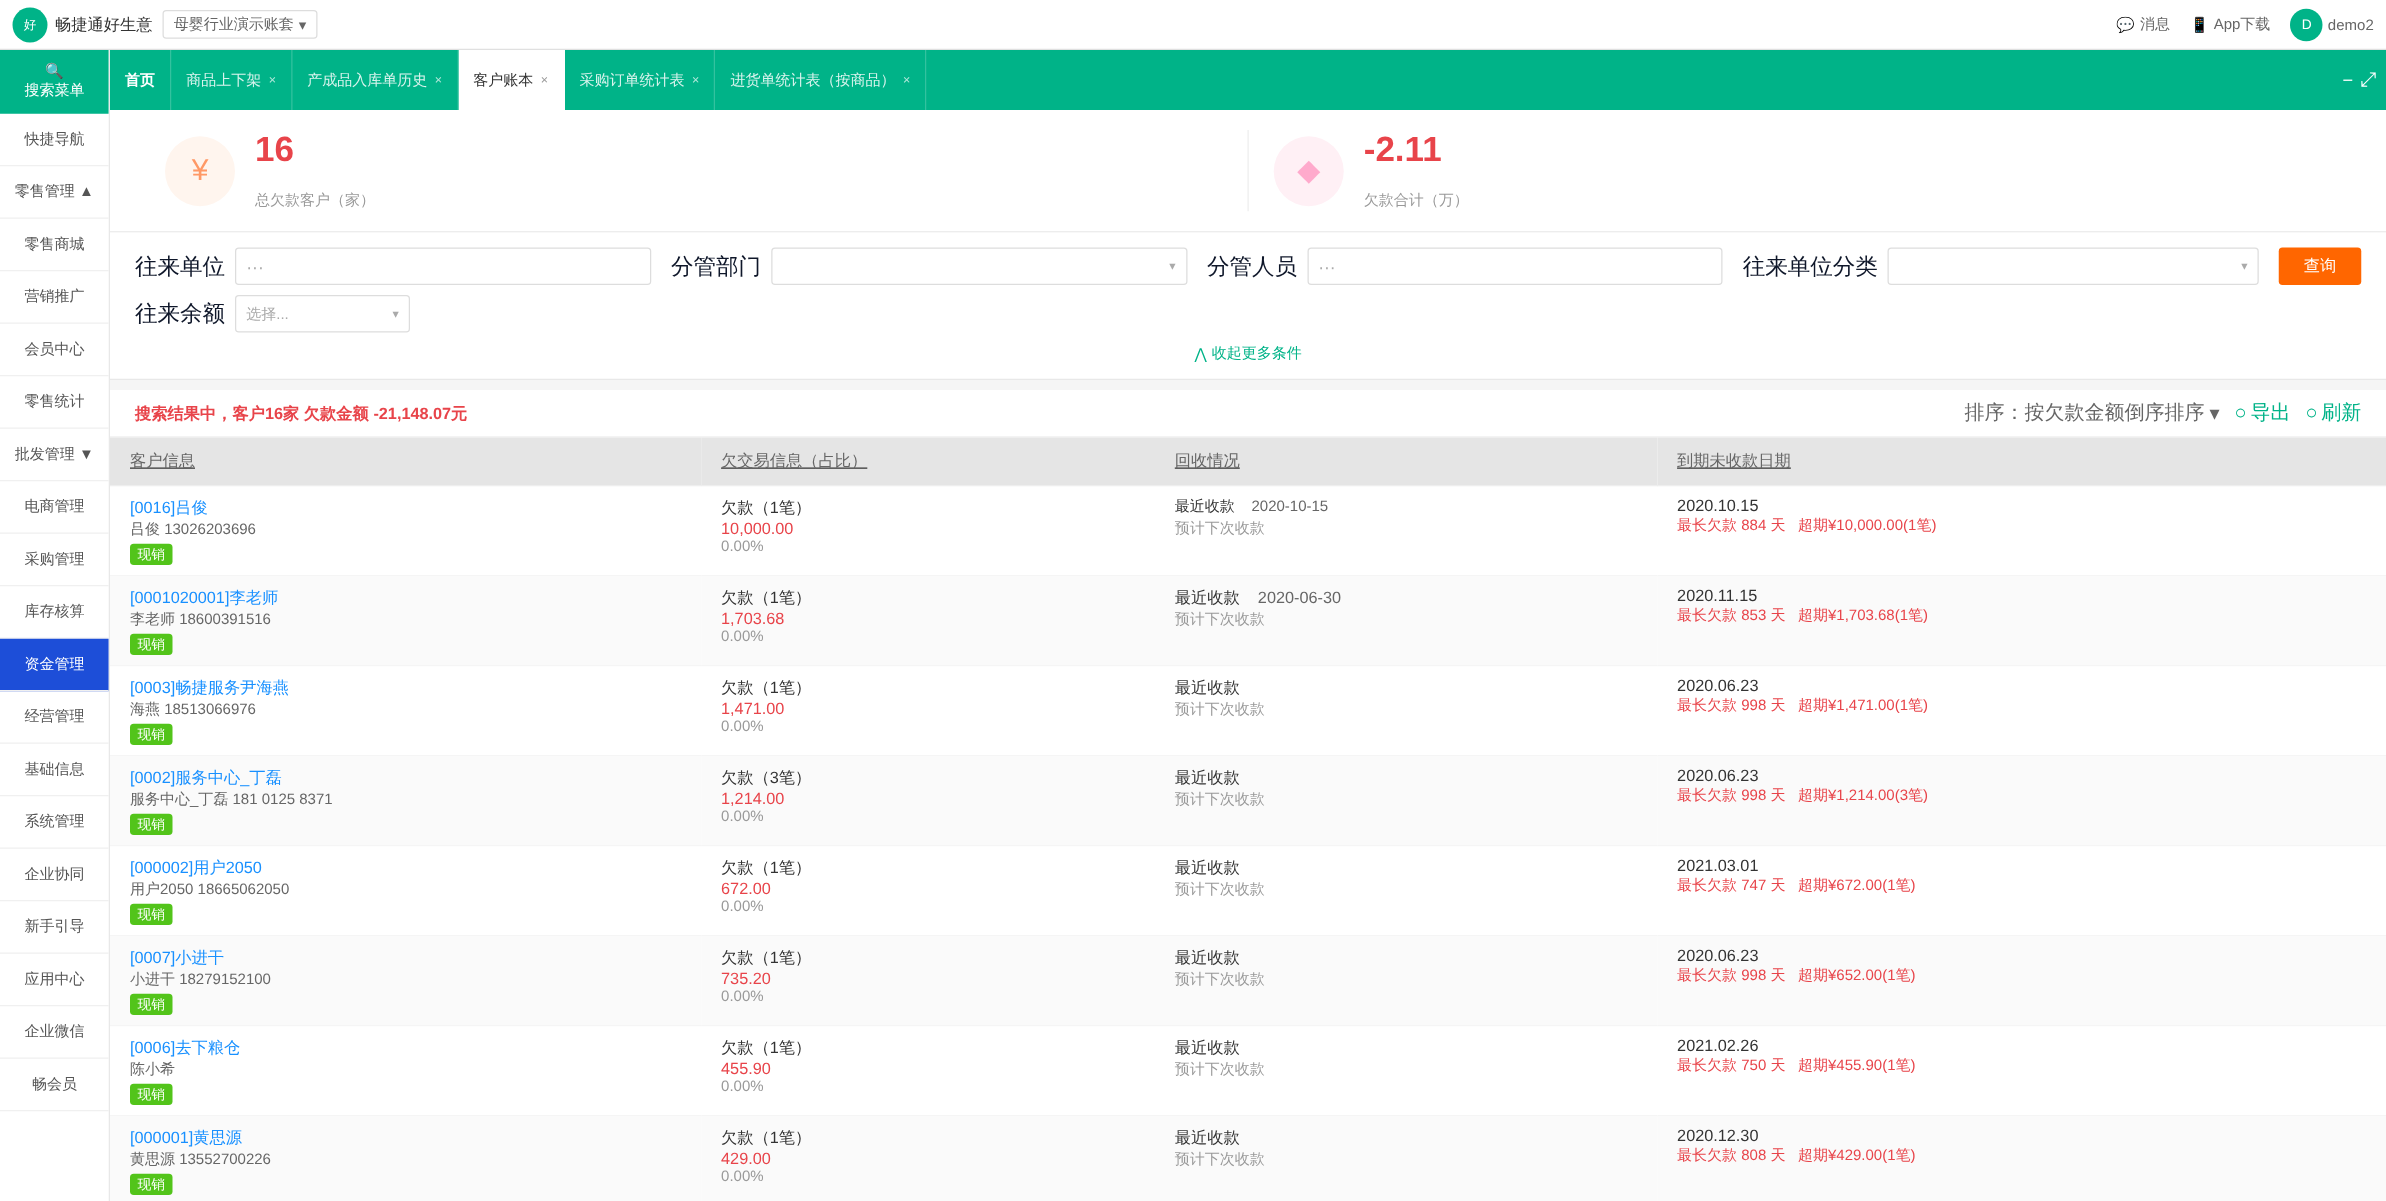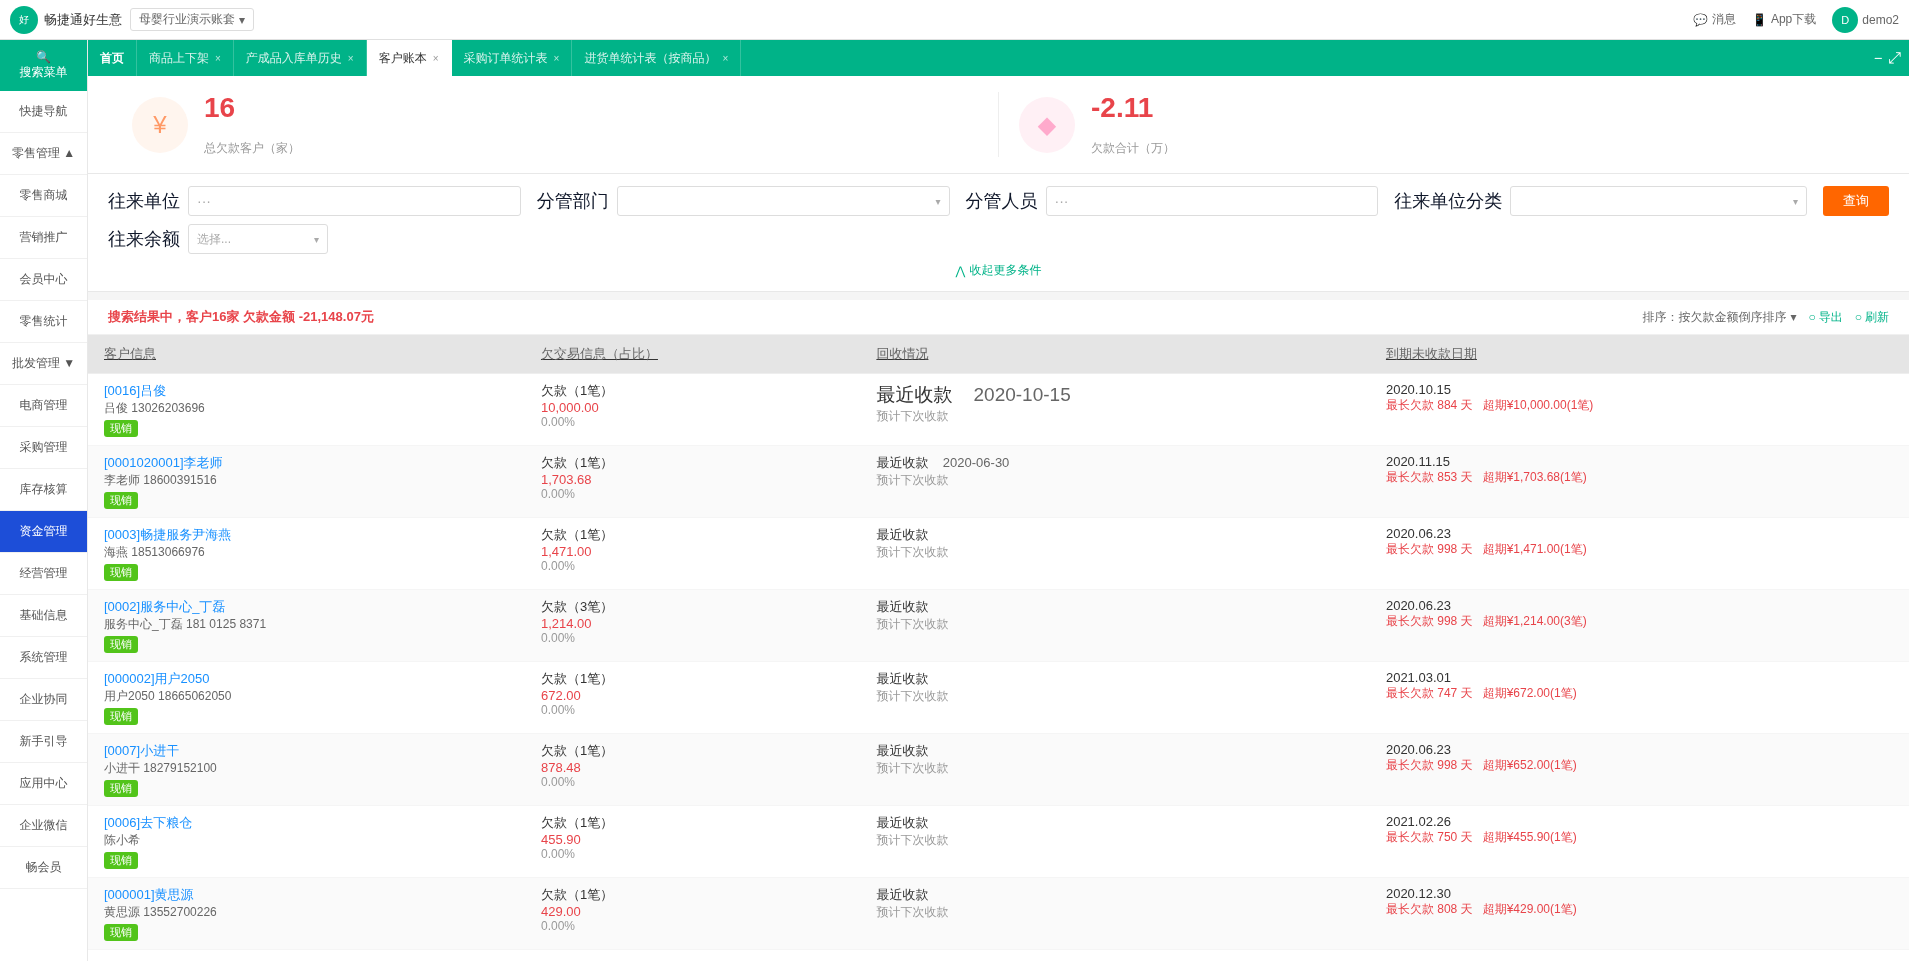--- a/index.html
+++ b/index.html
@@ -18,21 +18,21 @@
 
     
     .layout { display: flex; height: calc(100vh - 40px); }
     .sidebar { width: 88px; background: #fff; border-right: 1px solid #e8e8e8; display: flex; flex-direction: column; overflow-y: auto; }
     .sidebar-search { background: #00b388; color: #fff; text-align: center; padding: 10px 0; font-size: 12px; cursor: pointer; }
     .sidebar-item { text-align: center; padding: 12px 4px; font-size: 12px; color: #555; cursor: pointer; border-bottom: 1px solid #f0f0f0; }
     .sidebar-item.active { background: #1d4ed8; color: #fff; }
     .sidebar-nav-label { font-size: 12px; }
 
     
-    .tab-bar { display: flex; background: #00b388; align-items: center; height: 36px; overflow: hidden; }
+    .tab-bar { display: flex; background: #00b388; align-items: center; height: 48px; overflow: hidden; }
     .tab-item { display: flex; align-items: center; gap: 4px; padding: 0 12px; height: 100%; font-size: 12px; color: rgba(255,255,255,0.85); cursor: pointer; white-space: nowrap; border-right: 1px solid rgba(255,255,255,0.2); }
     .tab-item.active { background: #fff; color: #333; }
     .tab-item.home { background: transparent; color: #fff; font-weight: bold; }
     .tab-close { font-size: 10px; color: rgba(255,255,255,0.7); margin-left: 2px; }
     .tab-item.active .tab-close { color: #999; }
     .tab-bar-actions { margin-left: auto; display: flex; align-items: center; gap: 2px; padding: 0 8px; }
     .tab-bar-action { color: #fff; font-size: 16px; cursor: pointer; }
 
     
     .main { flex: 1; display: flex; flex-direction: column; overflow: hidden; background: #f5f5f5; }
@@ -63,21 +63,21 @@
     .filter-dots { color: #aaa; font-size: 14px; }
     .filter-arrow { color: #aaa; font-size: 10px; }
     .search-btn { background: #ff6600; color: #fff; border: none; padding: 6px 20px; border-radius: 3px; font-size: 13px; cursor: pointer; }
     .collapse-btn { display: flex; align-items: center; gap: 4px; color: #00b388; font-size: 12px; cursor: pointer; justify-content: center; margin-top: 4px; }
 
     
     .table-area { flex: 1; overflow-y: auto; background: #fff; margin: 8px 0 0 0; }
     .table-toolbar { display: flex; align-items: center; justify-content: space-between; padding: 8px 20px; border-bottom: 1px solid #f0f0f0; }
     .result-info { font-size: 13px; color: #555; }
     .result-info span { color: #e8444a; font-weight: bold; }
-    .toolbar-right { display: flex; align-items: flex-start; gap: 12px; font-size: 12px; color: #666; }
+    .toolbar-right { display: flex; align-items: flex-start; gap: 12px; font-size: 16px; color: #666; }
     .sort-select { display: flex; align-items: center; gap: 4px; cursor: pointer; }
     .export-btn { display: flex; align-items: center; gap: 3px; color: #00b388; cursor: pointer; }
     .refresh-btn { display: flex; align-items: center; gap: 3px; color: #00b388; cursor: pointer; }
 
     
     .data-table { width: 100%; border-collapse: collapse; }
     .data-table thead tr { background: #e5e5e5; text-decoration: underline; }
     .data-table th { padding: 10px 16px; text-align: left; font-size: 13px; color: #666; font-weight: normal; border-bottom: 1px solid #eee; }
     .data-table td { padding: 8px 16px; border-bottom: 1px solid #f5f5f5; vertical-align: top; }
     .customer-name { color: #1890ff; font-size: 13px; cursor: pointer; }
@@ -324,21 +324,21 @@
       </div>
       <div class="customer-phone">吕俊  13026203696</div>
       <div><span class="tag">现销</span></div>
     </td>
     <td>
       <div style="color:#333;font-size:13px;">欠款（1笔）</div>
       <div class="amount-red">10,000.00</div>
       <div class="amount-gray">0.00%</div>
     </td>
     <td>
-      <div style="color:#333;font-size:19px;">最近收款 &nbsp;&nbsp; <span style="color:#666;">2020-10-15</span></div>
+      <div style="color:#333;font-size:12px;">最近收款 &nbsp;&nbsp; <span style="color:#666;">2020-10-15</span></div>
       <div style="color:#999;font-size:12px;">预计下次收款</div>
     </td>
     <td>
       <div class="date-text">2020.10.15</div>
       <div class="overdue-red">最长欠款 884 天 &nbsp; <span class="overdue-link">超期¥10,000.00(1笔)</span></div>
     </td>
   </tr>
             <tr style="background: rgb(250, 250, 250);">
     <td>
       <div>
@@ -430,21 +430,21 @@
             <tr style="background: rgb(250, 250, 250);">
     <td>
       <div>
         <span class="customer-name">[0007]小进干</span>
       </div>
       <div class="customer-phone">小进干  18279152100</div>
       <div><span class="tag">现销</span></div>
     </td>
     <td>
       <div style="color:#333;font-size:13px;">欠款（1笔）</div>
-      <div class="amount-red">878.48</div>
+      <div class="amount-red">735.20</div>
       <div class="amount-gray">0.00%</div>
     </td>
     <td>
       <div style="color:#333;font-size:13px;">最近收款 &nbsp;&nbsp; <span style="color:#666;"></span></div>
       <div style="color:#999;font-size:12px;">预计下次收款</div>
     </td>
     <td>
       <div class="date-text">2020.06.23</div>
       <div class="overdue-red">最长欠款 998 天 &nbsp; <span class="overdue-link">超期¥652.00(1笔)</span></div>
     </td>

